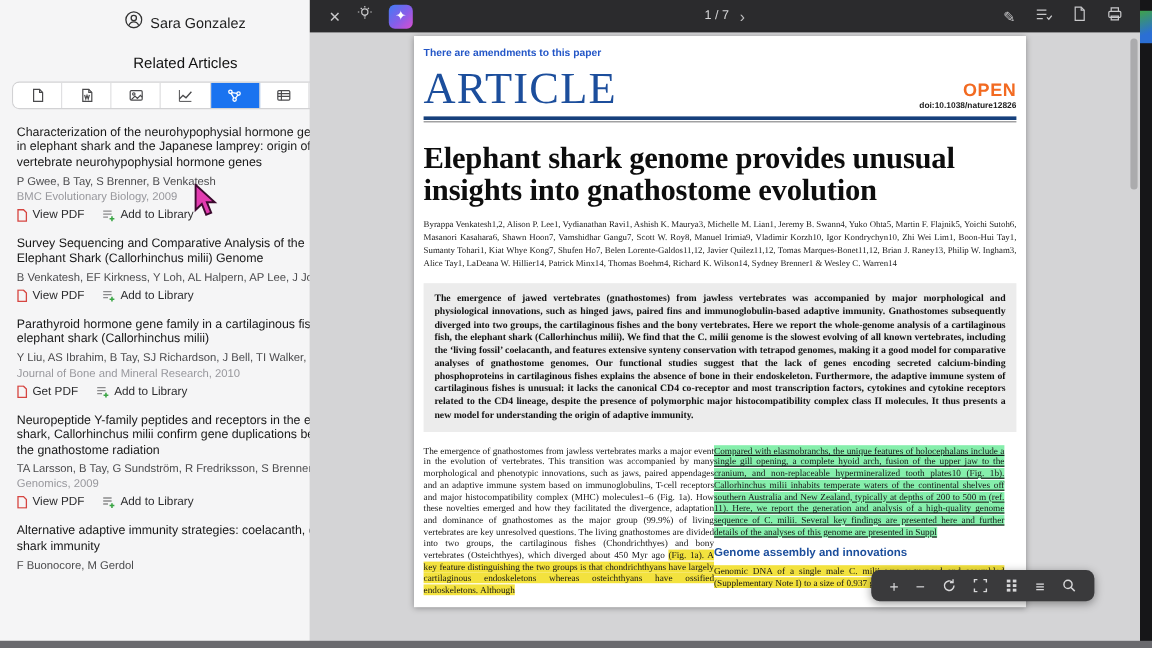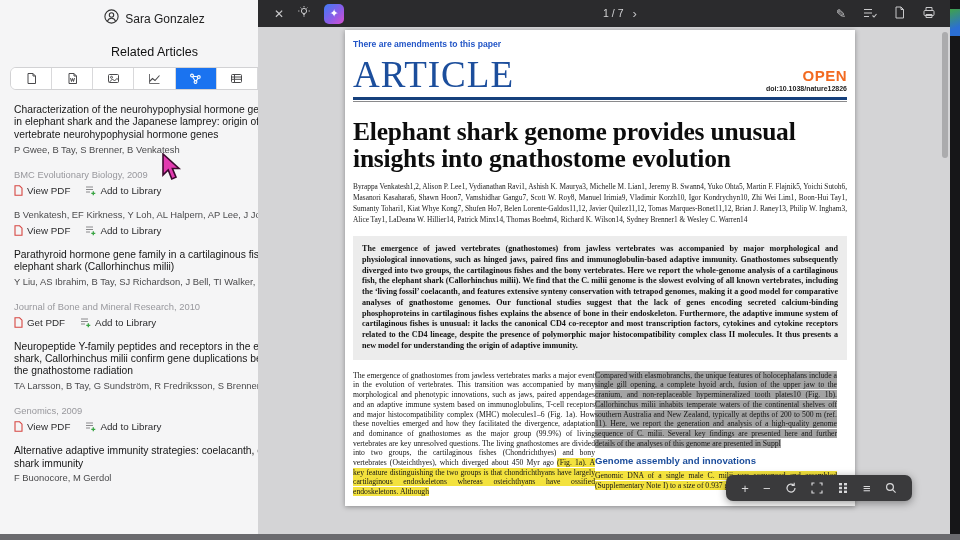--- a/index.html
+++ b/index.html
@@ -22,38 +22,38 @@
   .seg-btn:last-child { border-right:none; }
   .seg-btn.selected { background:#1a73f0; }
   .seg-btn svg { stroke:#4a4a4c; }
   .seg-btn.selected svg { stroke:#fff; }
 
   .article-list { margin:14px 14px 0 14px; }
   .article { margin-bottom:13px; }
   .article-title { font-size:10.3px; font-weight:normal; color:#161616; line-height:1.2; }
   .article-authors { font-size:9.4px; color:#4b4b4d; margin-top:2.5px;
     white-space:nowrap; overflow:hidden; }
-  .article-journal { font-size:9.4px; color:#98989d; margin-top:14px; }
+  .article-journal { font-size:9.4px; color:#98989d; margin-top:2px; }
   .article-actions { display:flex; align-items:center; gap:15px; margin-top:5px; }
   .action-link { display:flex; align-items:center; gap:4px; font-size:9.8px;
     color:#2c2c2e; cursor:pointer; }
 
   
   .viewer { position:absolute; left:258px; top:0; width:692px; height:540px;
     background:#d4d4d6; overflow:hidden; }
   .vtoolbar { position:relative; height:27px; background:#2b2b2d;
     display:flex; align-items:center; }
   .vt-left { display:flex; align-items:center; gap:13px; padding-left:16px; }
   .vt-close { color:#c9c9cb; font-size:12px; line-height:1; cursor:pointer; }
   .ai-btn { width:20px; height:20px; border-radius:5px;
     background:linear-gradient(135deg,#3f7bf5 0%,#8a5de8 55%,#d94fd0 100%);
     display:flex; align-items:center; justify-content:center;
     color:#fff; font-size:11px; cursor:pointer; }
   .vt-center { position:absolute; left:50%; transform:translateX(-50%);
-    display:flex; align-items:flex-start; gap:9px;margin-left:16px; }
+    display:flex; align-items:flex-start; gap:9px; }
   .page-ind { color:#d4d4d6; font-size:10.5px; }
   .chev { color:#bfbfc1; font-size:13px; cursor:pointer; line-height:1; }
   .vt-right { margin-left:auto; display:flex; align-items:center; gap:17px;
     padding-right:14px; }
   .vt-icon { color:#c9c9cb; font-size:12px; cursor:pointer; line-height:1; }
 
   
   .page { position:absolute; left:87px; top:30px; width:510px; height:476px;
     background:#fff; box-shadow:0 1px 5px rgba(0,0,0,.35); overflow:hidden;
     padding:9px 8px 0 8px; font-family:"Liberation Serif", serif; }
@@ -72,21 +72,21 @@
     line-height:1.06; margin-top:16px; letter-spacing:-0.2px; }
   .paper-authors { font-size:7.35px; color:#1a1a1a; line-height:1.5;
     margin-top:9px; text-align:justify; }
   .abstract { background:#ececec; margin-top:11px; padding:8px 9px;
     font-size:8.15px; font-weight:600; color:#111; line-height:1.32;
     text-align:justify; }
   .columns { display:flex; column-gap:0; margin-top:11px; }
   .col { width:242px; font-size:7.7px; color:#141414; line-height:1.26;
     text-align:justify; }
   .hl-y { background:#f3e23e; }
-  .hl-p { background:#a3a3a3; }
+  .hl-p { background:#86efac;text-decoration:underline; }
   .col-heading { font-family:"Liberation Sans", sans-serif; font-size:9.6px;
     font-weight:bold; color:#1c4e9c; margin:7px 0 4px 0; }
 
   
   .float-bar { position:absolute; left:468px; top:475px; width:186px; height:26px;
     background:#3a3a3c; border-radius:7px; box-shadow:0 2px 8px rgba(0,0,0,.4);
     display:flex; align-items:center; justify-content:space-around;
     padding:0 8px; z-index:30; }
   .fb-icon { color:#d8d8da; font-size:13px; line-height:1; cursor:pointer;
     display:flex; align-items:center; }
@@ -193,20 +193,21 @@
             <svg width="11" height="11" viewBox="0 0 11 11" fill="none">
                 <path d="M1 2h7M1 4.5h7M1 7h4" stroke="#8a8a8c" stroke-width="1.1"></path>
                 <path d="M8.3 6.3v4M6.3 8.3h4" stroke="#3aa544" stroke-width="1.3"></path>
               </svg>
             <span>Add to Library</span>
           </span>
         </div>
       </div>
 
       <div class="article">
+        <div class="article-title">Survey Sequencing and Comparative Analysis of the Elephant Shark (Callorhinchus milii) Genome</div>
         <div class="article-authors">B Venkatesh, EF Kirkness, Y Loh, AL Halpern, AP Lee, J John…</div>
         <div class="article-actions">
           <span class="action-link">
             <svg width="9" height="11" viewBox="0 0 9 11" fill="none" stroke="#d64541" stroke-width="1.1">
                 <path d="M1 .8h4.6L8 3.2v7H1z"></path>
               </svg>
             <span>View PDF</span>
           </span>
           <span class="action-link">
             <svg width="11" height="11" viewBox="0 0 11 11" fill="none">

